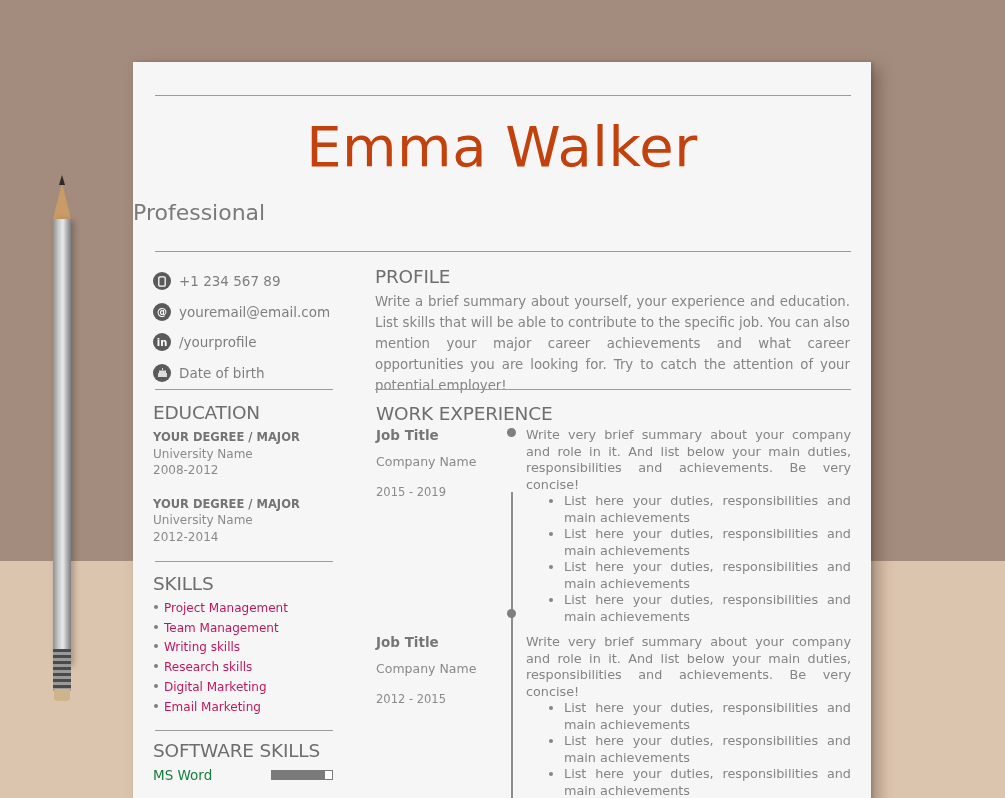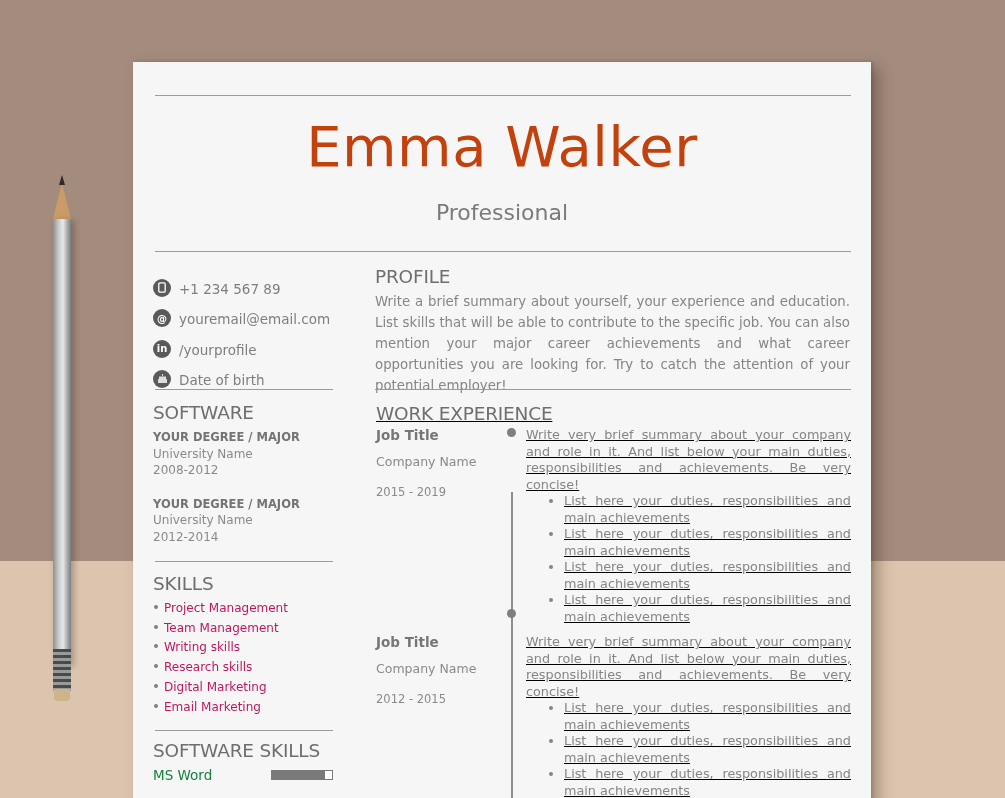--- a/index.html
+++ b/index.html
@@ -30,27 +30,27 @@
     position: absolute; left: 133px; top: 62px; width: 738px; height: 760px;
     background: #f6f6f6;
     box-shadow: 8px 6px 14px rgba(60,40,30,0.35), 2px 0 3px rgba(0,0,0,0.15);
   }
   .rule { position: absolute; height: 1px; background: #9b9b9b; }
   .name {
     position: absolute; left: 0; width: 738px; top: 52px; text-align: center;
     font-size: 56px; color: #c2410c; letter-spacing: 0.5px; font-weight: normal;
   }
   .subtitle {
-    position: absolute; left: 0; width: 738px; top: 138px; text-align: center;
+    position: absolute; left: 0; width: 738px; top: 138px; 
     font-size: 22px; color: #7a7a7a;
   }
 
   
   .contact { position: absolute; left: 20px; top: 204px; width: 180px; }
-  .contact-item { display: flex; align-items: flex-end; height: 30.5px; }
+  .contact-item { display: flex; align-items: center; height: 30.5px; }
   .c-icon {
     width: 18px; height: 18px; border-radius: 50%; background: #5a5a5a; color: #fff;
     font-size: 10px; font-weight: bold; display: flex; align-items: center; justify-content: center;
     margin-right: 8px; flex: none;
   }
   .c-text { font-size: 13.5px; color: #7e7e7e; }
 
   .sec-title { font-size: 18.5px; color: #6e6e6e; font-weight: normal; letter-spacing: -0.2px; }
   .edu { position: absolute; left: 20px; top: 340px; width: 180px; }
   .edu-entry { margin-top: 6px; }
@@ -66,21 +66,21 @@
   .software { position: absolute; left: 20px; top: 678px; width: 180px; }
   .sw-row { display: flex; justify-content: space-between; align-items: center; margin-top: 6px; }
   .sw-name { font-size: 13.5px; color: #15803d; }
   .sw-bar { width: 60px; height: 8px; border: 1px solid #7a7a7a; background: #fff; position: relative; }
   .sw-fill { position: absolute; left: 0; top: 0; height: 8px; background: #7a7a7a; }
 
   
   .profile { position: absolute; left: 242px; top: 204px; width: 475px; }
   .profile p { margin: 4px 0 0 0; font-size: 13.3px; color: #858585; line-height: 21px; text-align: justify; }
 
-  .work { position: absolute; left: 243px; top: 341px; width: 475px; text-decoration: underline; }
+  .work { position: absolute; left: 243px; top: 341px; width: 475px; }
   .job { position: relative; }
   .job-left { position: absolute; left: 0; top: 0; width: 120px; }
   .job-title { font-size: 13.5px; font-weight: bold; color: #767676; }
   .company { font-size: 12.5px; color: #8a8a8a; margin-top: 11px; }
   .dates { font-size: 11.5px; color: #8a8a8a; margin-top: 16px; }
   .job-right { margin-left: 150px; width: 325px; }
   .job-right p { margin: 0; font-size: 12.8px; color: #858585; line-height: 16.5px; text-align: justify; }
   .job-right ul { margin: 0; padding-left: 38px; }
   .job-right li { font-size: 12.8px; color: #858585; line-height: 16.5px; text-align: justify; }
   .timeline-line { position: absolute; left: 378px; top: 430px; width: 2px; height: 400px; background: #8d8d8d; }
@@ -130,21 +130,21 @@
             <rect x="2" y="2.5" width="7" height="2.5" fill="#ddd"></rect>
             <rect x="5" y="0" width="1" height="2" fill="#ddd"></rect>
           </svg>
       </span>
       <span class="c-text">Date of birth</span>
     </div>
   </div>
   <div class="rule" style="left:22px; top:327px; width:178px;"></div>
 
   <div class="edu">
-    <div class="sec-title">SOFTWARE</div>
+    <div class="sec-title">EDUCATION</div>
     <div class="edu-entry">
       <div class="deg">YOUR DEGREE / MAJOR</div>
       <div class="uni">University Name</div>
       <div class="yrs">2008-2012</div>
     </div>
     <div class="edu-entry">
       <div class="deg">YOUR DEGREE / MAJOR</div>
       <div class="uni">University Name</div>
       <div class="yrs">2012-2014</div>
     </div>

